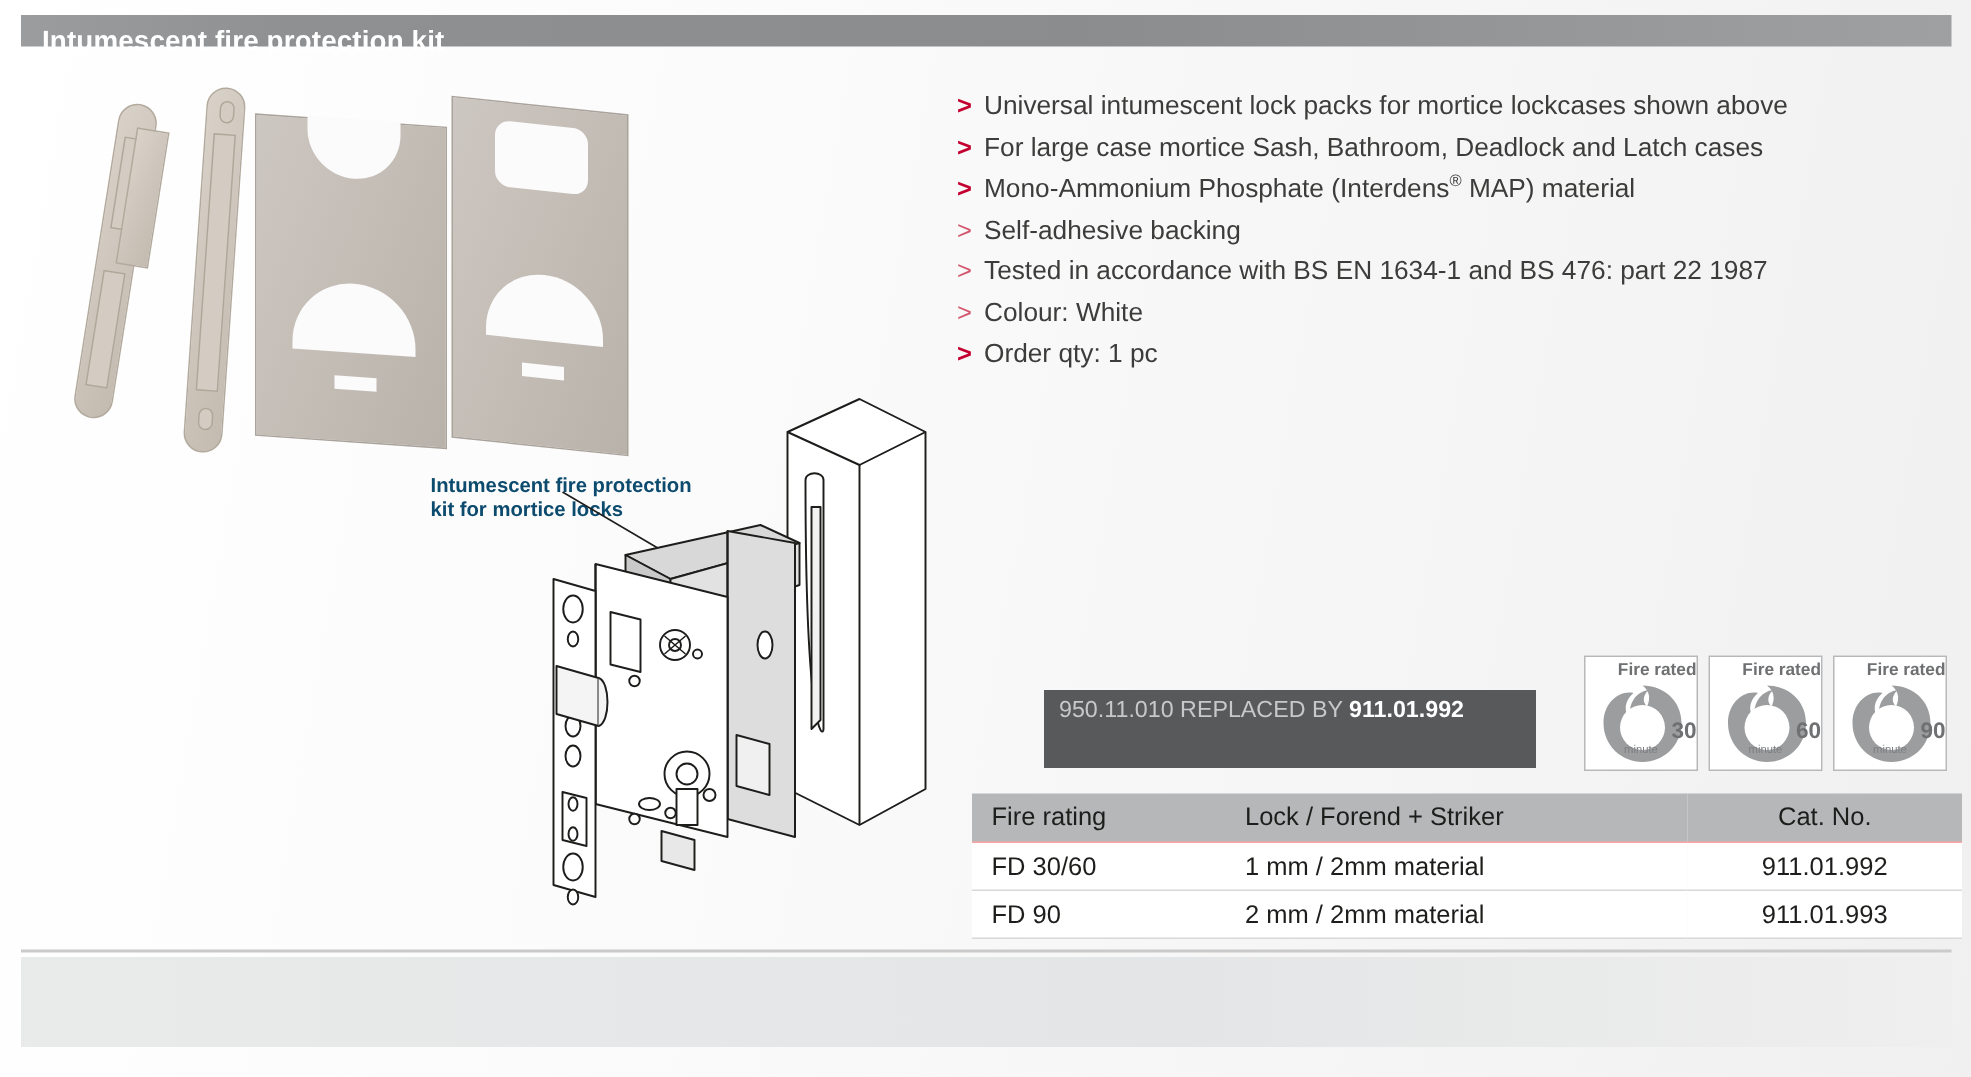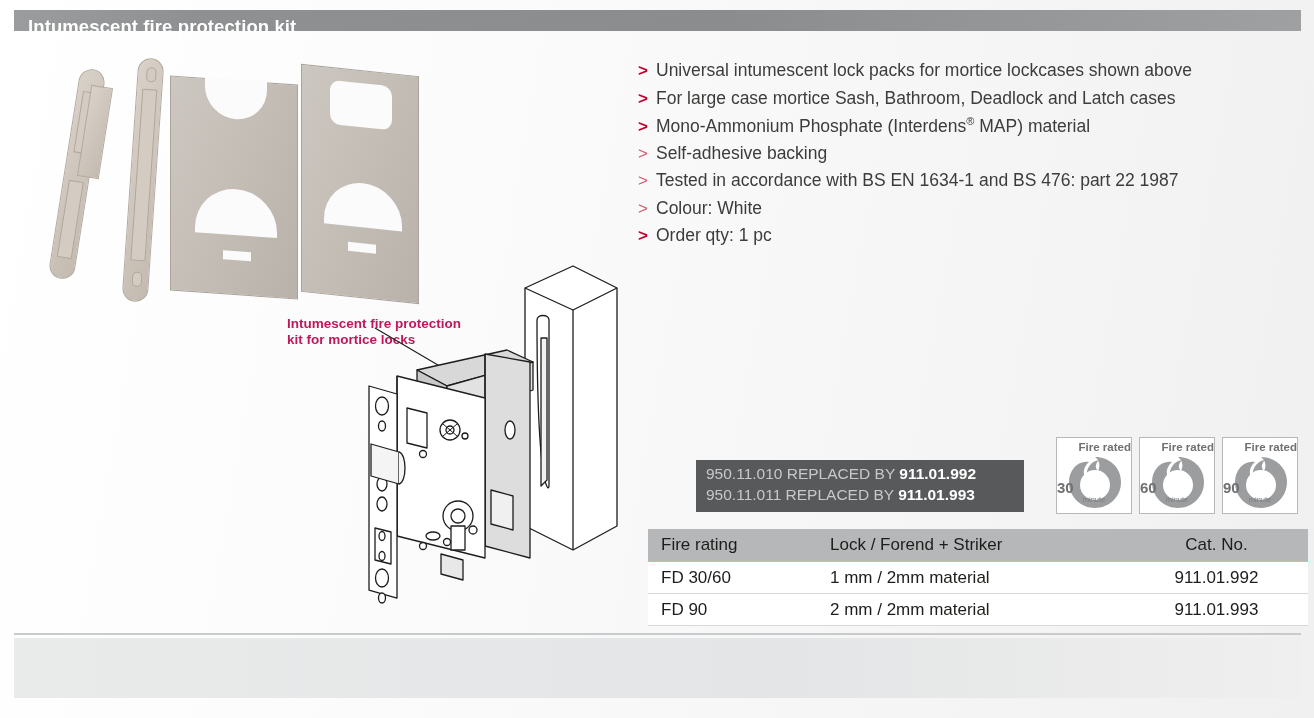--- a/index.html
+++ b/index.html
@@ -110,21 +110,21 @@
   }
 
   
   .callout {
     position: absolute;
     left: 287px;
     top: 316px;
     font-size: 13.5px;
     font-weight: bold;
     line-height: 16px;
-    color: #be185d;
+    color: #0c4a6e;
   }
 
   
   .lock-svg {
     position: absolute;
     left: 355px;
     top: 258px;
   }
 
   
@@ -180,21 +180,21 @@
   .badge-flame {
     position: absolute;
     left: 8px;
     top: 17px;
   }
   .badge-num {
     position: absolute;
     left: 0;
     width: 100%;
     top: 41px;
-    text-align: left;
+    text-align: right;
     font-size: 15px;
     font-weight: bold;
     color: #6f7072;
   }
   .badge-unit {
     position: absolute;
     left: 0;
     width: 100%;
     top: 57px;
     text-align: center;
@@ -374,21 +374,20 @@
 
       <path d="M16 186 L44 194 L44 226 L16 218 Z" fill="#f4f4f4"></path>
       <path d="M44 194 C52 196 52 224 44 226" fill="#f4f4f4"></path>
 
       <path d="M86 296 L108 302 L108 322 L86 316 Z" fill="#e8e8e8"></path>
     </g>
   </svg>
 
   <div class="replace-box">
     <div class="replace-line"><span>950.11.010 REPLACED BY </span><b>911.01.992</b></div>
-    <div class="replace-line"><span>950.11.011 REPLACED BY </span><b>911.01.993</b></div>
   </div>
 
   <div class="badges">
     <div class="badge">
       <div class="badge-title">Fire rated</div>
       <svg class="badge-flame" width="60" height="55" viewBox="0 0 60 55">
         <path d="M30 2 C44 2 56 12 56 27 C56 42 44 53 30 53 C16 53 4 42 4 27 C4 14 14 5 24 7 C18 12 17 20 22 24 C20 14 26 6 34 5 C30 9 30 13 33 16 C36 10 34 5 30 2 Z" fill="#9b9d9f"></path>
         <circle cx="30" cy="30" r="15" fill="#ffffff"></circle>
       </svg>
       <div class="badge-num">30</div>

